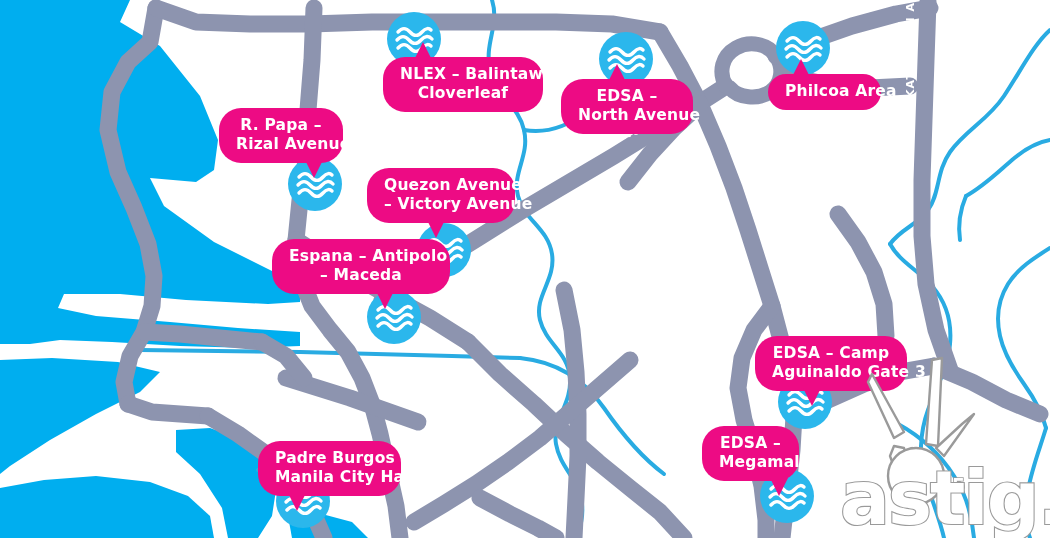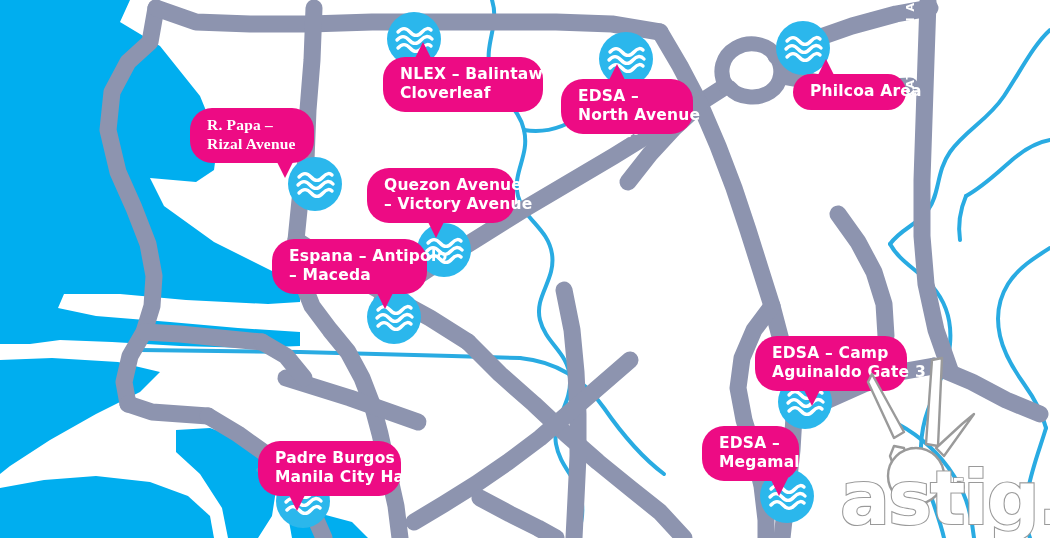--- a/index.html
+++ b/index.html
@@ -25,20 +25,21 @@
   .bubble{
     position:absolute;
     background:#ED0B84;
     color:#ffffff;
     border-radius:22px;
     padding:8px 17px 9px 17px;
     font-size:15.5px;
     font-weight:bold;
     line-height:1.22;
     letter-spacing:0.2px;
+    text-align:center;
     white-space:pre;
     box-sizing:border-box;
   }
   .bubble .tail{
     position:absolute;
     width:0;height:0;
     border-left:9px solid transparent;
     border-right:9px solid transparent;
   }
   .tail.down{
@@ -230,32 +231,32 @@
       <div class="pin"></div>
       <div class="pin-icon" style="left: 776px; top: 21px;">
         <svg viewBox="0 0 54 54">
           <g fill="none" stroke="#ffffff" stroke-width="3.4" stroke-linecap="round">
             <path d="M11,20 C15,15.5 19,15.5 23,20 C27,24.5 31,24.5 35,20 C39,15.5 42,16 44,18"></path>
             <path d="M10,28 C14,23.5 18,23.5 22,28 C26,32.5 30,32.5 34,28 C38,23.5 42,23.5 45,27"></path>
             <path d="M11,36 C15,31.5 19,31.5 23,36 C27,40.5 31,40.5 35,36 C39,31.5 42,32 44,34"></path>
           </g>
         </svg>
       </div>
-      <div class="bubble" style="left: 768px; top: 74px; width: 113px; margin-left: 25px;">Philcoa Area<span class="tail up" style="left: 24px;"></span></div>
+      <div class="bubble" style="left: 768px; top: 74px; width: 113px;">Philcoa Area<span class="tail up" style="left: 24px;"></span></div>
       <div class="pin"></div>
       <div class="pin-icon" style="left: 288px; top: 157px;">
         <svg viewBox="0 0 54 54">
           <g fill="none" stroke="#ffffff" stroke-width="3.4" stroke-linecap="round">
             <path d="M11,20 C15,15.5 19,15.5 23,20 C27,24.5 31,24.5 35,20 C39,15.5 42,16 44,18"></path>
             <path d="M10,28 C14,23.5 18,23.5 22,28 C26,32.5 30,32.5 34,28 C38,23.5 42,23.5 45,27"></path>
             <path d="M11,36 C15,31.5 19,31.5 23,36 C27,40.5 31,40.5 35,36 C39,31.5 42,32 44,34"></path>
           </g>
         </svg>
       </div>
-      <div class="bubble" style="left: 190px; top: 108px; width: 124px; font-family: Liberation Serif, serif;">R. Papa –
+      <div class="bubble" style="left: 219px; top: 108px; width: 124px;">R. Papa –
 Rizal Avenue<span class="tail down" style="left: 86px;"></span></div>
       <div class="pin"></div>
       <div class="pin-icon" style="left: 417px; top: 223px;">
         <svg viewBox="0 0 54 54">
           <g fill="none" stroke="#ffffff" stroke-width="3.4" stroke-linecap="round">
             <path d="M11,20 C15,15.5 19,15.5 23,20 C27,24.5 31,24.5 35,20 C39,15.5 42,16 44,18"></path>
             <path d="M10,28 C14,23.5 18,23.5 22,28 C26,32.5 30,32.5 34,28 C38,23.5 42,23.5 45,27"></path>
             <path d="M11,36 C15,31.5 19,31.5 23,36 C27,40.5 31,40.5 35,36 C39,31.5 42,32 44,34"></path>
           </g>
         </svg>
@@ -265,21 +266,21 @@
       <div class="pin"></div>
       <div class="pin-icon" style="left: 367px; top: 290px;">
         <svg viewBox="0 0 54 54">
           <g fill="none" stroke="#ffffff" stroke-width="3.4" stroke-linecap="round">
             <path d="M11,20 C15,15.5 19,15.5 23,20 C27,24.5 31,24.5 35,20 C39,15.5 42,16 44,18"></path>
             <path d="M10,28 C14,23.5 18,23.5 22,28 C26,32.5 30,32.5 34,28 C38,23.5 42,23.5 45,27"></path>
             <path d="M11,36 C15,31.5 19,31.5 23,36 C27,40.5 31,40.5 35,36 C39,31.5 42,32 44,34"></path>
           </g>
         </svg>
       </div>
-      <div class="bubble" style="left: 272px; top: 239px; width: 155px;">Espana – Antipolo
+      <div class="bubble" style="left: 272px; top: 239px; width: 178px;">Espana – Antipolo
 – Maceda<span class="tail down" style="left: 104px;"></span></div>
       <div class="pin"></div>
       <div class="pin-icon" style="left: 778px; top: 375px;">
         <svg viewBox="0 0 54 54">
           <g fill="none" stroke="#ffffff" stroke-width="3.4" stroke-linecap="round">
             <path d="M11,20 C15,15.5 19,15.5 23,20 C27,24.5 31,24.5 35,20 C39,15.5 42,16 44,18"></path>
             <path d="M10,28 C14,23.5 18,23.5 22,28 C26,32.5 30,32.5 34,28 C38,23.5 42,23.5 45,27"></path>
             <path d="M11,36 C15,31.5 19,31.5 23,36 C27,40.5 31,40.5 35,36 C39,31.5 42,32 44,34"></path>
           </g>
         </svg>

